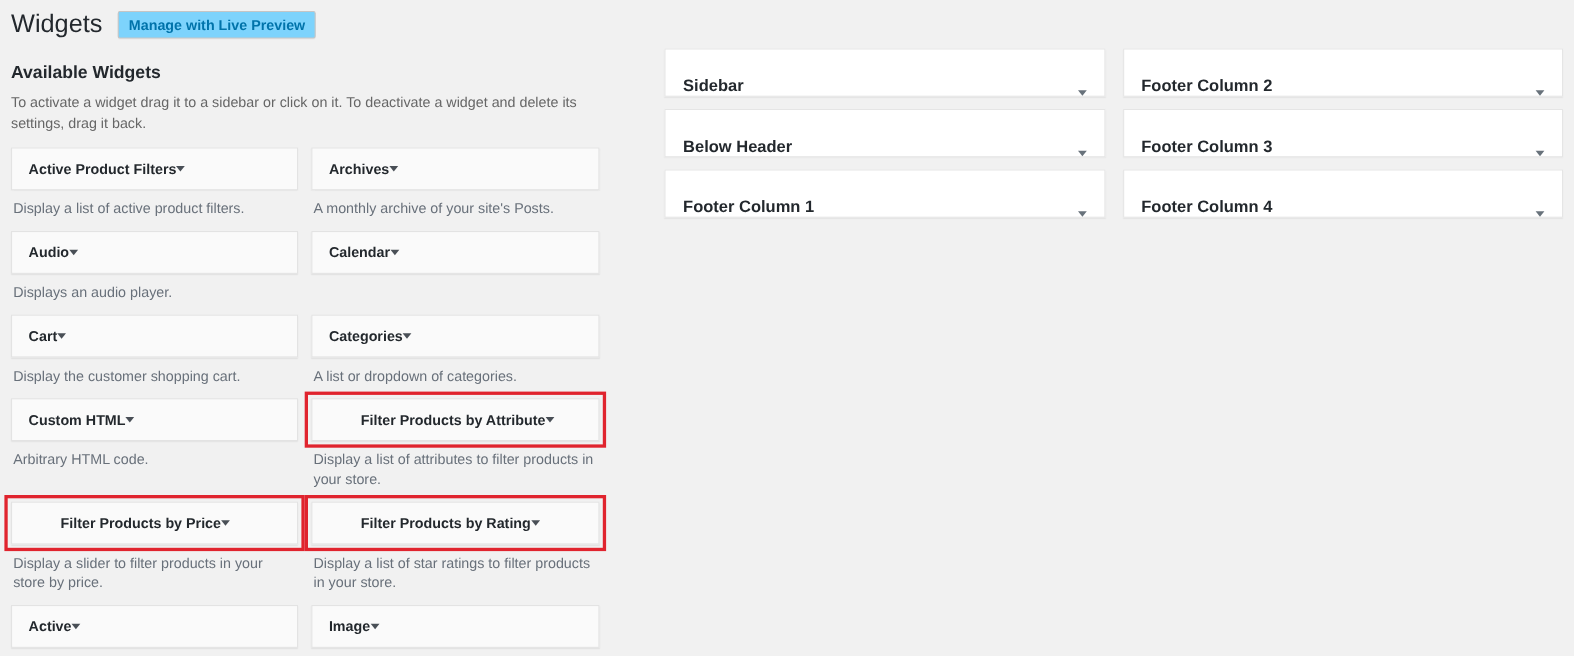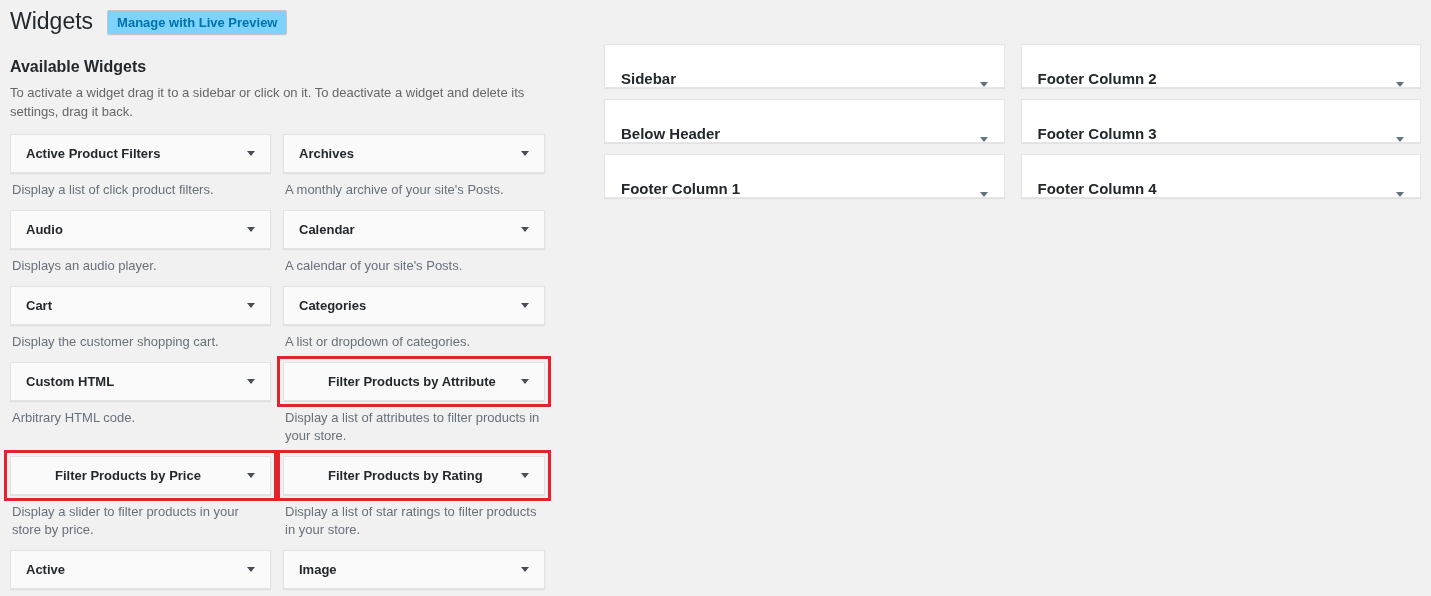--- a/index.html
+++ b/index.html
@@ -47,21 +47,20 @@
     align-items: start;
   }
   .widget-cell { margin-bottom: 11px; }
   .widget-card {
     background: #fafafa;
     border: 1px solid #e3e3e3;
     box-shadow: 0 1px 1px rgba(0,0,0,0.07);
     height: 39px;
     display: flex;
     align-items: center;
-    justify-content: space-between;
     padding: 0 15px;
     cursor: pointer;
   }
   .widget-cell.highlight .widget-card {
     outline: 3px solid #e0242e;
     outline-offset: 3px;
     padding-left: 44px;
   }
   .widget-title { font-size: 13px; font-weight: 700; color: #23282d; }
   .widget-desc {
@@ -121,21 +120,21 @@
       <h2 class="available-heading">Available Widgets</h2>
       <p class="available-desc">To activate a widget drag it to a sidebar or click on it. To deactivate a widget and delete its settings, drag it back.</p>
 
       <div class="widget-grid">
 
         <div class="widget-cell">
           <div class="widget-card">
             <span class="widget-title">Active Product Filters</span>
             <span class="arrow"></span>
           </div>
-          <div class="widget-desc">Display a list of click product filters.</div>
+          <div class="widget-desc">Display a list of active product filters.</div>
         </div>
 
         <div class="widget-cell">
           <div class="widget-card">
             <span class="widget-title">Archives</span>
             <span class="arrow"></span>
           </div>
           <div class="widget-desc">A monthly archive of your site's Posts.</div>
         </div>
 
@@ -145,21 +144,20 @@
             <span class="arrow"></span>
           </div>
           <div class="widget-desc">Displays an audio player.</div>
         </div>
 
         <div class="widget-cell">
           <div class="widget-card">
             <span class="widget-title">Calendar</span>
             <span class="arrow"></span>
           </div>
-          <div class="widget-desc">A calendar of your site's Posts.</div>
         </div>
 
         <div class="widget-cell">
           <div class="widget-card">
             <span class="widget-title">Cart</span>
             <span class="arrow"></span>
           </div>
           <div class="widget-desc">Display the customer shopping cart.</div>
         </div>
 

